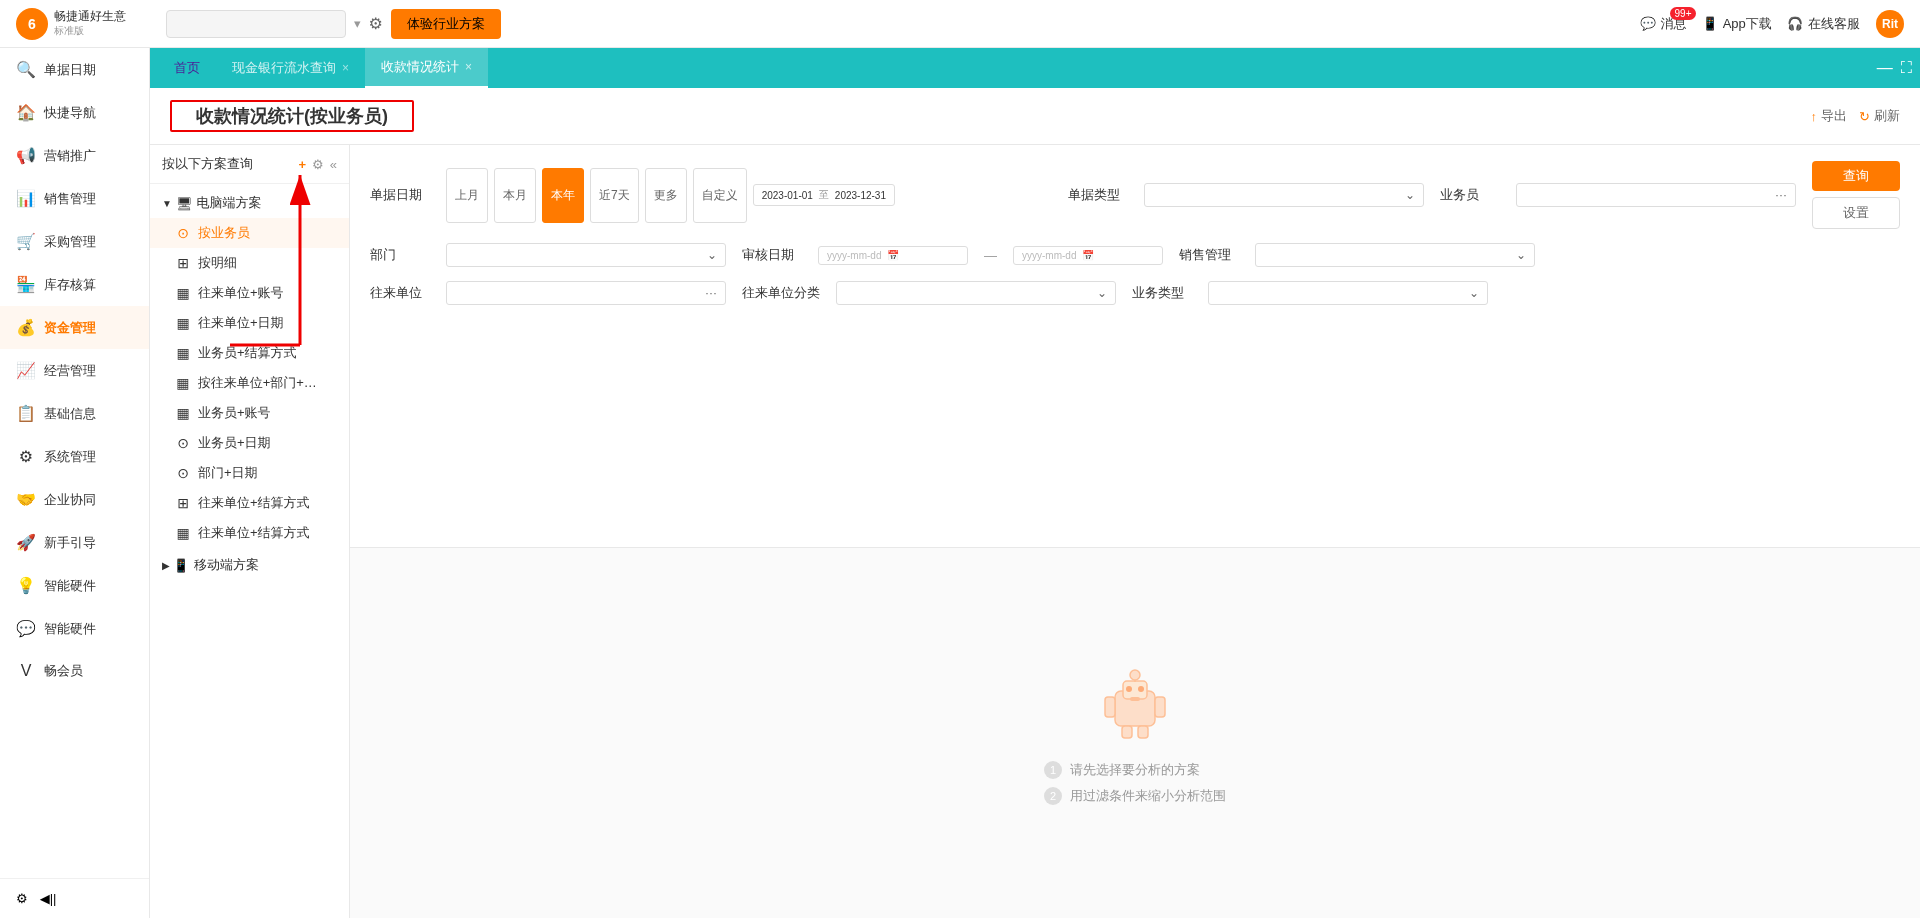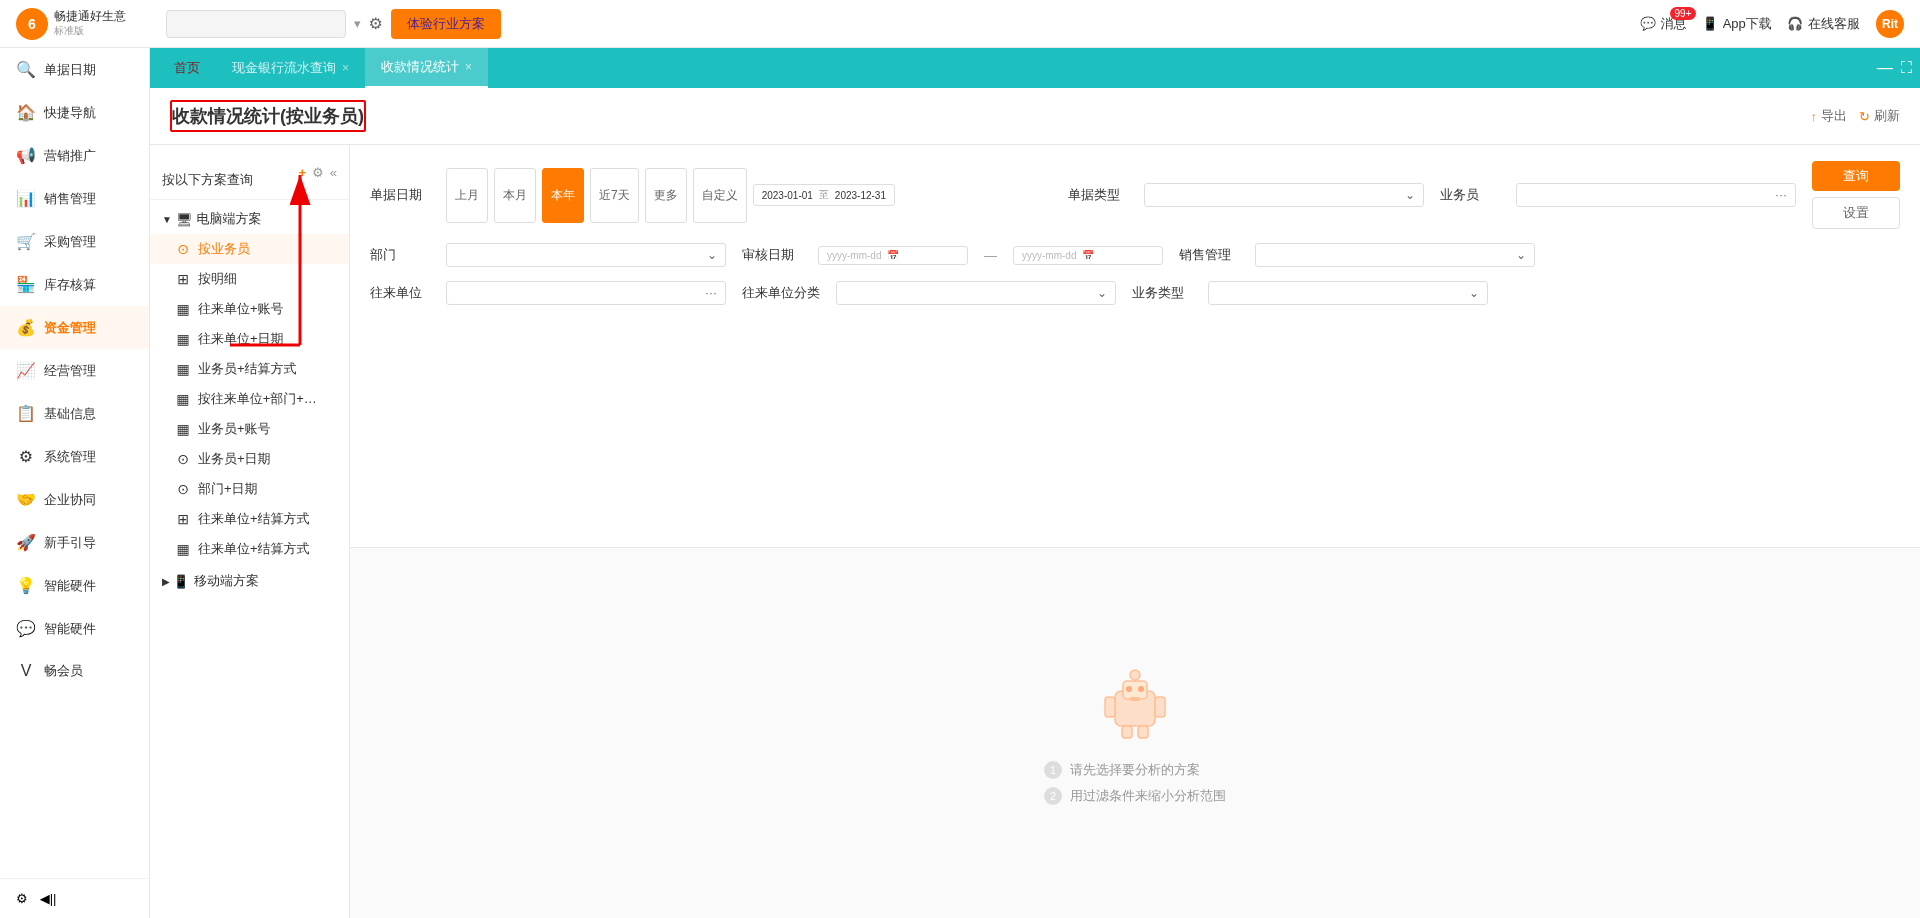--- a/index.html
+++ b/index.html
@@ -42,21 +42,21 @@
       border: 1px solid #ddd;
       border-radius: 4px;
       padding: 0 8px;
       font-size: 12px;
       background: #f5f5f5;
     }
     .top-nav-arrow { color: #999; cursor: pointer; }
     .top-gear { color: #666; cursor: pointer; font-size: 16px; }
     .trial-btn {
       background: #ff7a00;
-      color: #4c1d95;
+      color: #000000;
       border: none;
       border-radius: 4px;
       padding: 6px 16px;
       font-size: 13px;
       cursor: pointer;
     }
     .top-right {
       display: flex;
       align-items: center;
       gap: 16px;
@@ -140,21 +140,21 @@
     .tab-item {
       display: flex;
       align-items: center;
       gap: 6px;
       padding: 0 16px;
       height: 40px;
       color: rgba(255,255,255,0.8);
       cursor: pointer;
       font-size: 13px;
     }
-    .tab-item.home { color: #7f1d1d; }
+    .tab-item.home { color: #4c1d95; }
     .tab-item.active {
       background: rgba(255,255,255,0.2);
       color: white;
       border-bottom: 2px solid white;
       text-align: center;
     }
     .tab-close { font-size: 12px; opacity: 0.7; cursor: pointer; }
     .tab-bar-right {
       margin-left: auto;
       display: flex;
@@ -170,21 +170,21 @@
       padding: 12px 20px;
       display: flex;
       align-items: center;
       border-bottom: 1px solid #e8e8e8;
     }
     .page-title {
       font-size: 18px;
       font-weight: bold;
       color: #333;
       border: 2px solid #e00;
-      padding: 2px 0;
+      padding: 2px 24px;
       border-radius: 2px;
     }
     .page-actions {
       margin-left: auto;
       display: flex;
       gap: 12px;
     }
     .action-btn {
       display: flex;
       align-items: center;
@@ -212,21 +212,21 @@
     }
     .scheme-header {
       display: flex;
       align-items: center;
       padding: 10px 12px;
       border-bottom: 1px solid #f0f0f0;
       gap: 6px;
       font-size: 13px;
       color: #333;
     }
-    .scheme-header-title { flex: 1; margin-top: 16px; }
+    .scheme-header-title { flex: 1; }
     .scheme-header-icons { display: flex; gap: 6px; color: #999; cursor: pointer; }
 
     .scheme-tree {
       flex: 1;
       overflow-y: auto;
       padding: 4px 0;
     }
     .tree-group {
       margin-bottom: 2px;
     }

